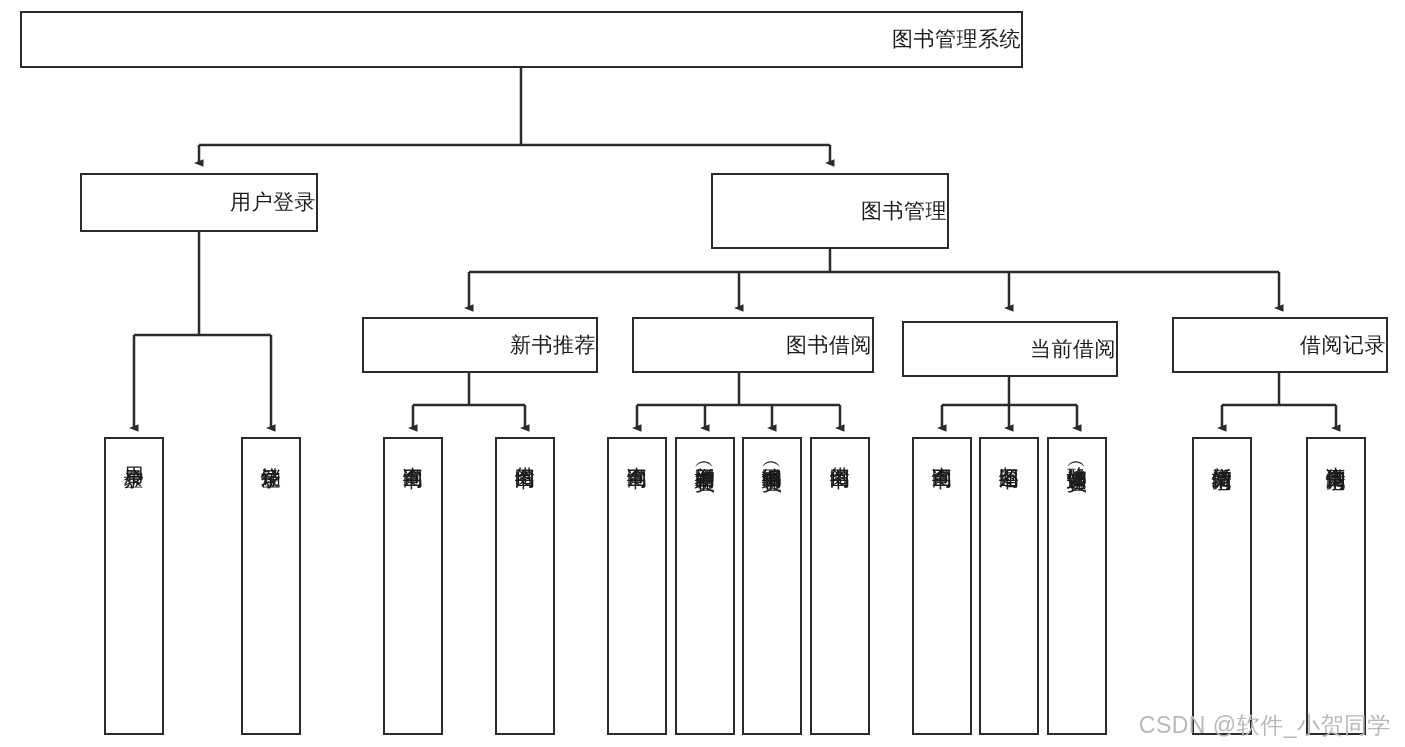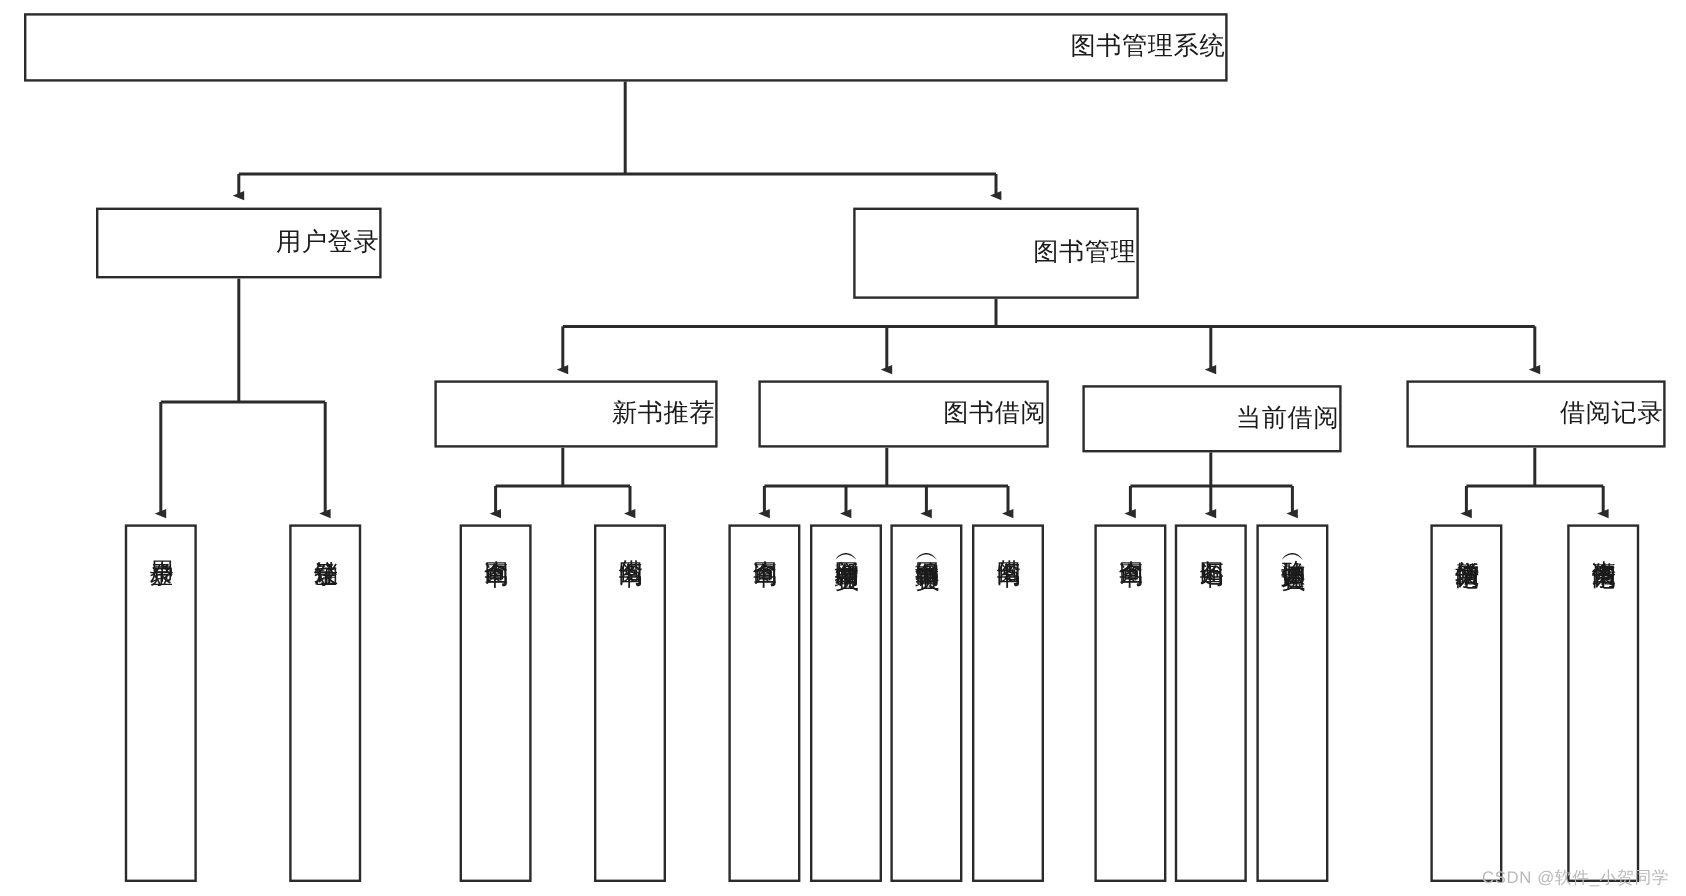--- a/index.html
+++ b/index.html
@@ -60,21 +60,21 @@
     font-size: 20px;
     line-height: 1.42;
     letter-spacing: 1px;
     white-space: pre;
     max-height: 276px;
   }
   .watermark {
     position: absolute;
     right: 14px;
     bottom: 6px;
-    font-size: 14px;
+    font-size: 23px;
     color: #b9b9b9;
     letter-spacing: 0.5px;
     z-index: 3;
     user-select: none;
   }
 </style>
 </head>
 <body>
 
 <div id="diagram-root">

